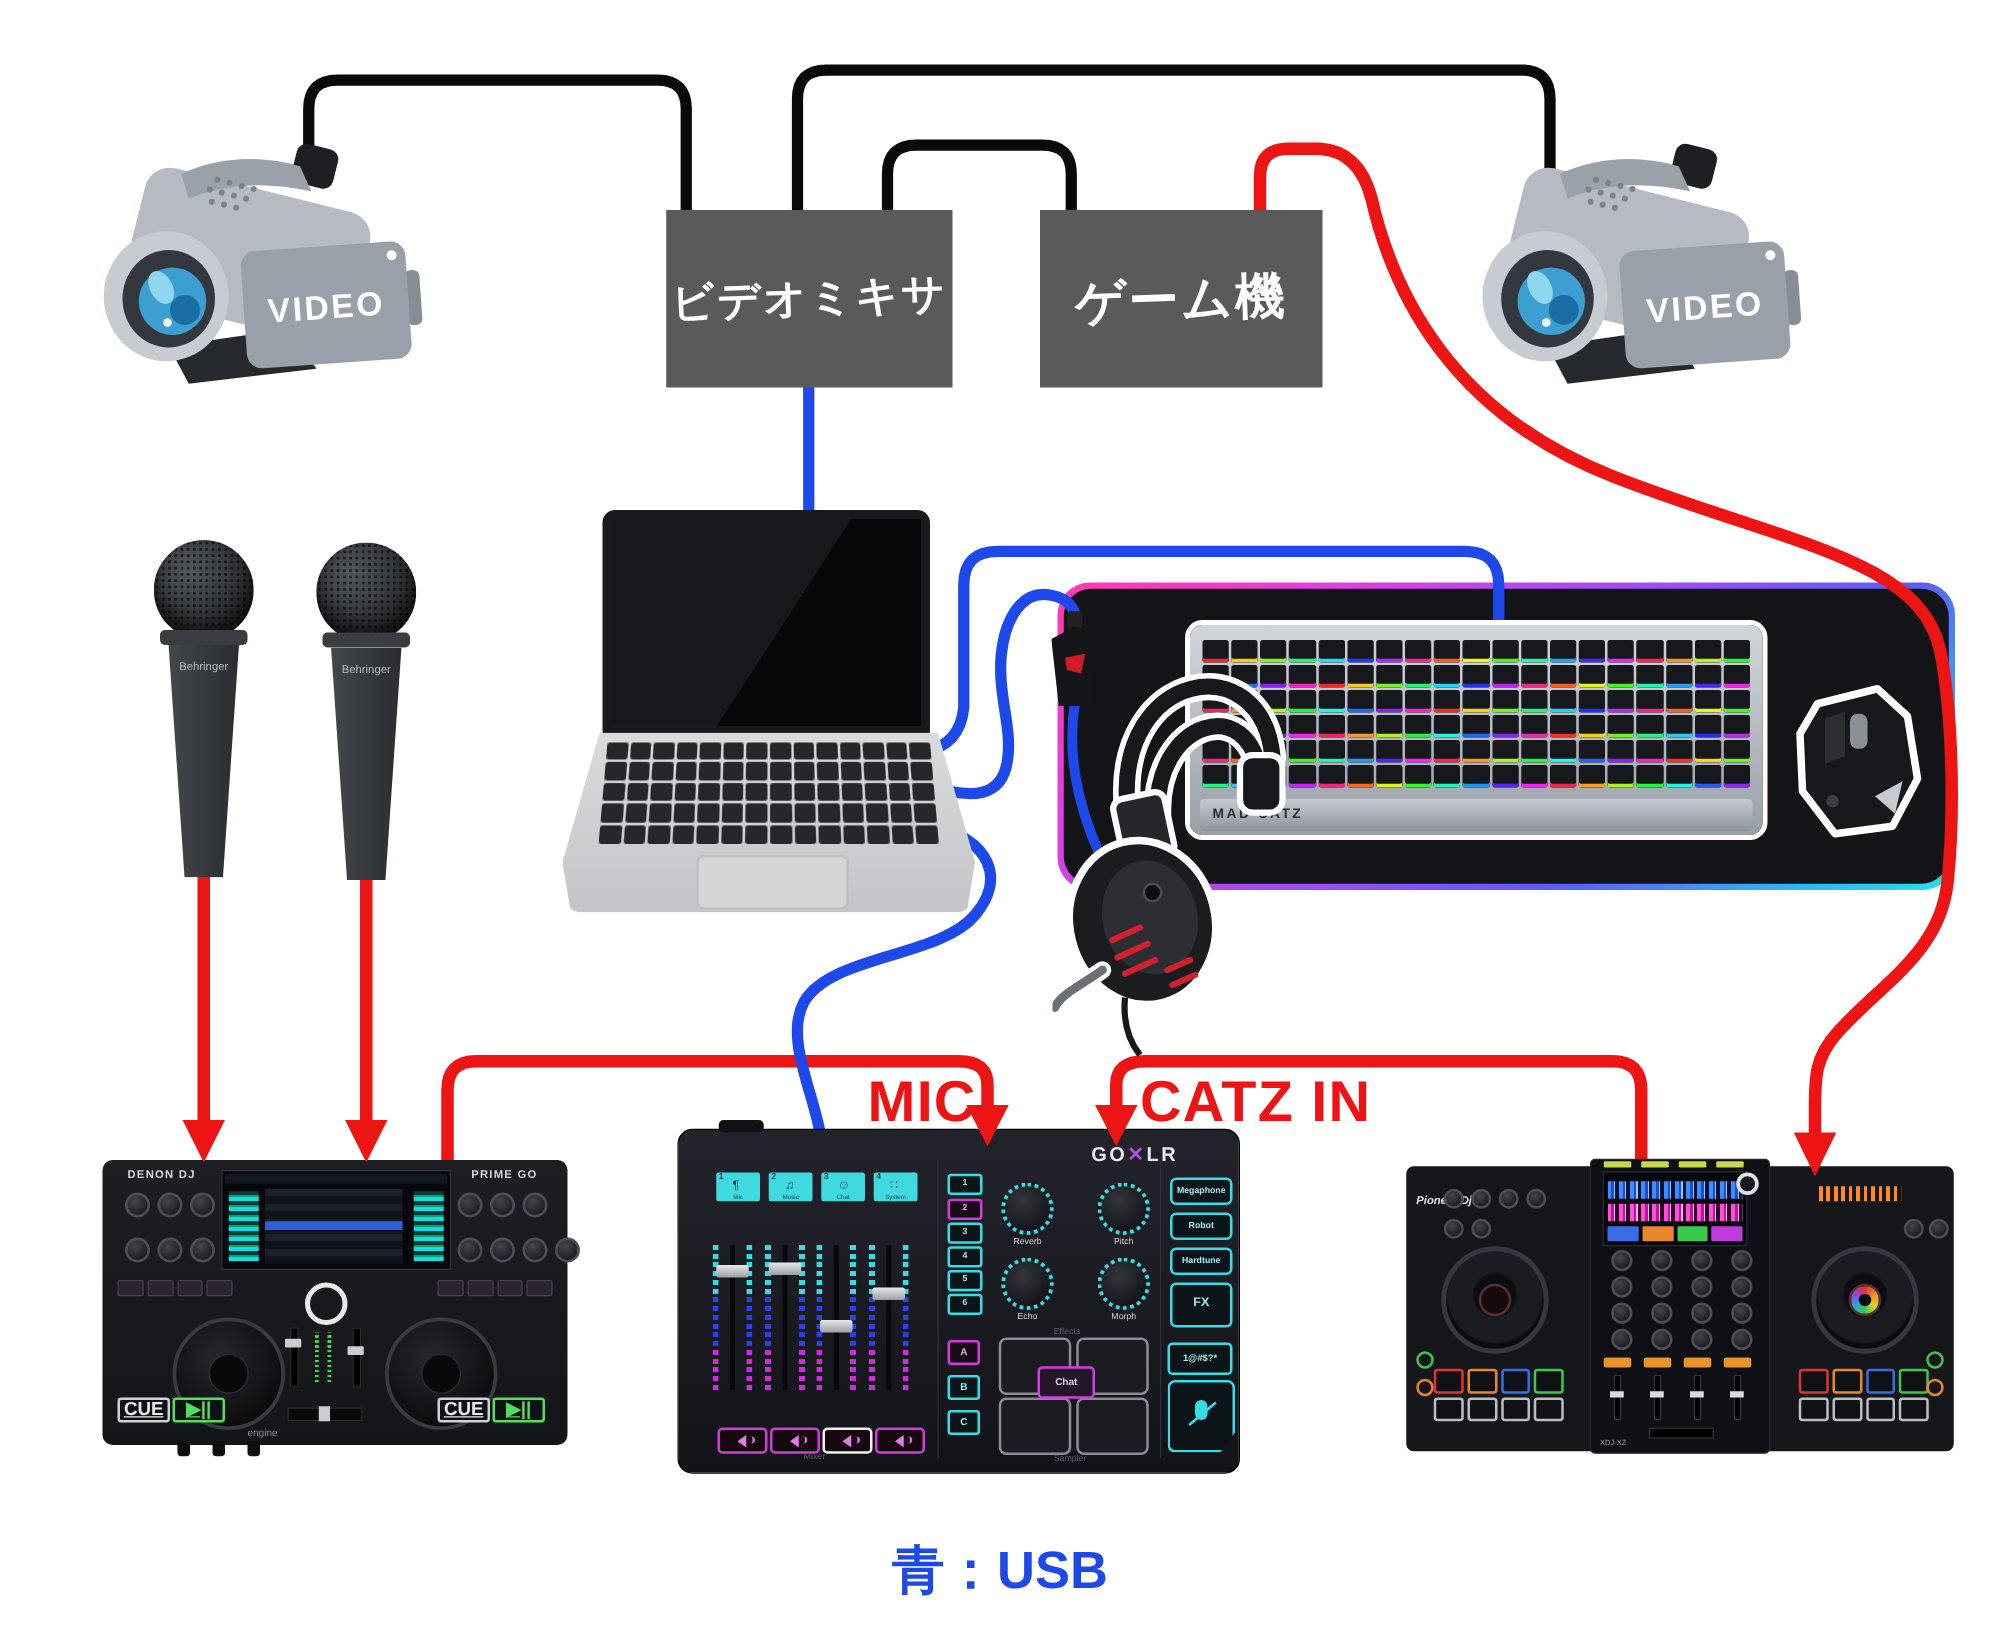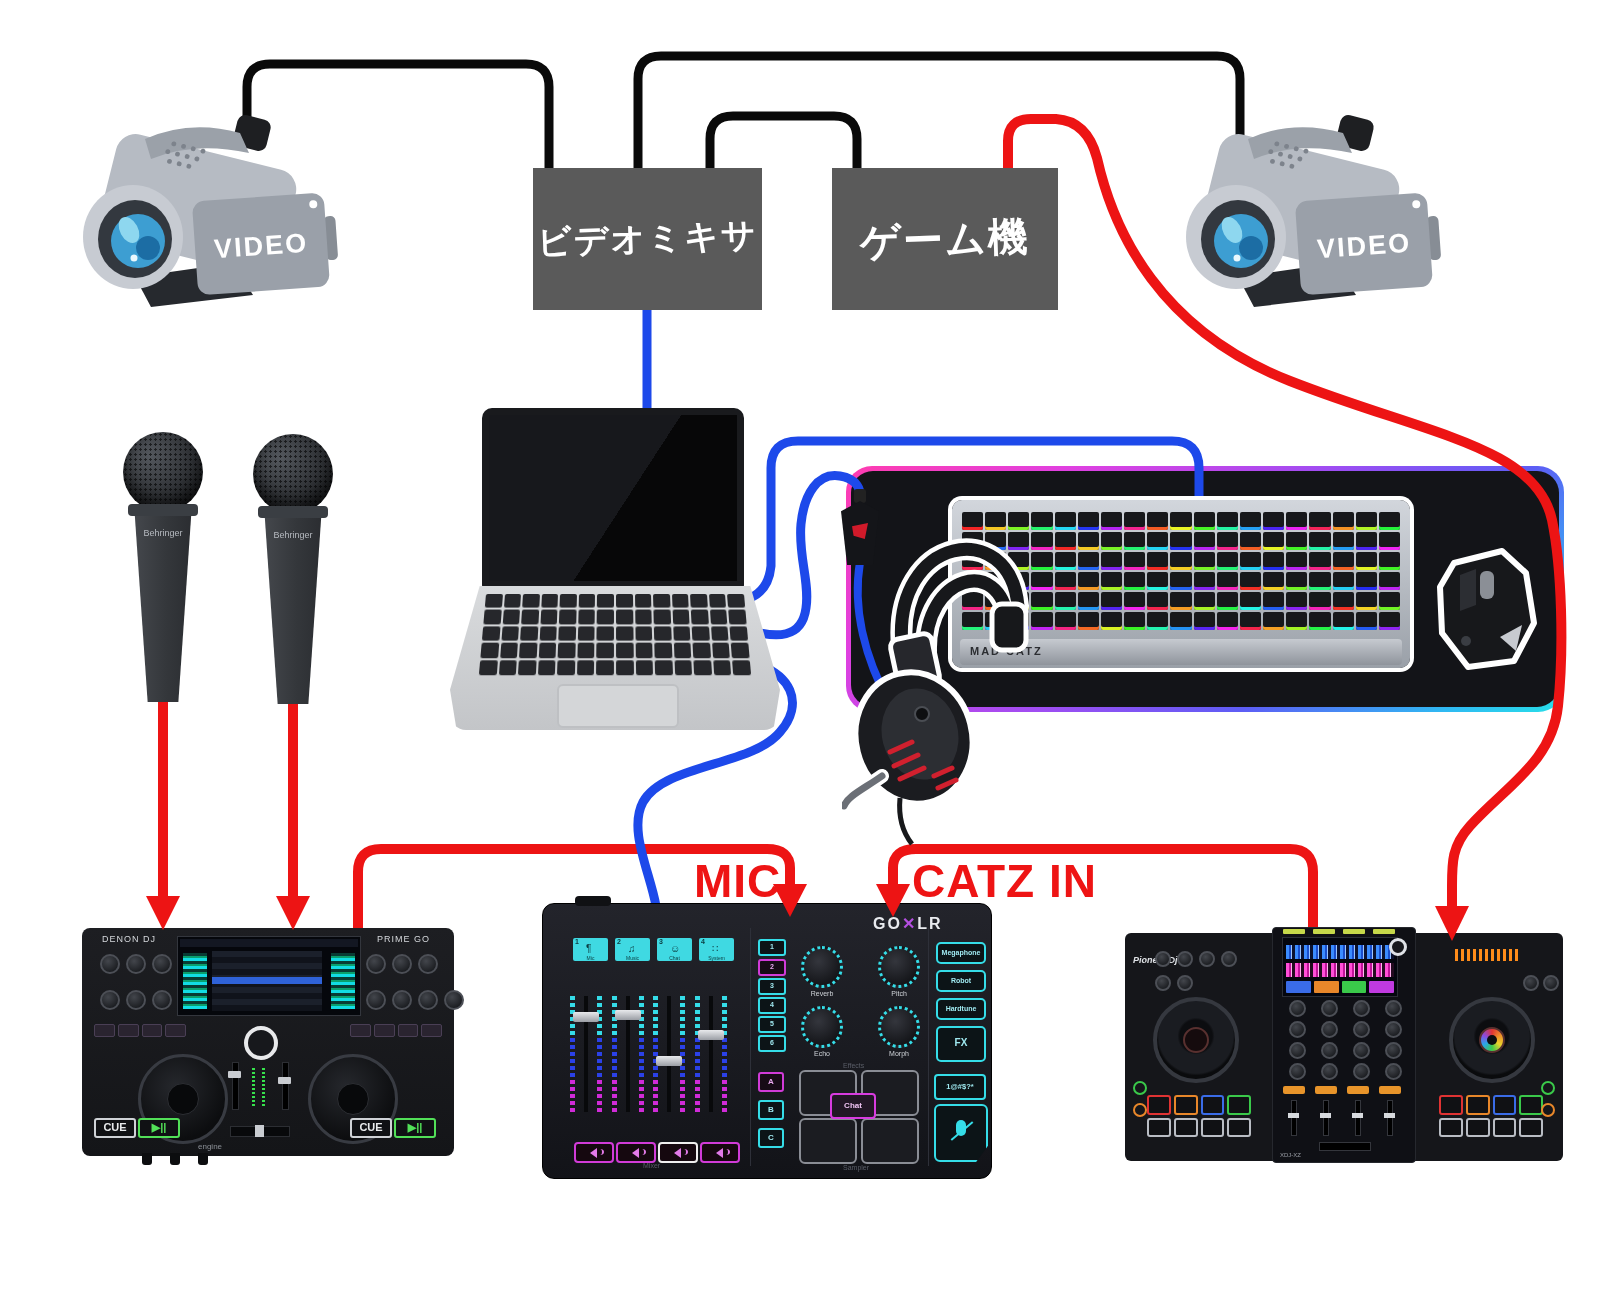--- a/index.html
+++ b/index.html
@@ -64,37 +64,37 @@
                clip-path:polygon(0 20%,100% 0,80% 100%,10% 80%);}
 
   
   .legend{position:absolute;left:0;top:1228px;width:1600px;display:flex;justify-content:center;gap:38px;
           font-size:42px;font-weight:800;z-index:10;}
   .ann{position:absolute;font-size:46px;font-weight:900;color:#ee1414;z-index:10;letter-spacing:1px;}
 
   
   .denon{left:82px;top:928px;width:372px;height:228px;background:linear-gradient(#1d1e22,#141518);
          border-radius:8px;}
-  .dn-t{position:absolute;font-size:9px;font-weight:400;color:#d4d7db;letter-spacing:1px;}
+  .dn-t{position:absolute;font-size:9px;font-weight:700;color:#d4d7db;letter-spacing:1px;}
   .dn-screen{position:absolute;left:95px;top:8px;width:182px;height:78px;background:#05070c;border:1px solid #33363d;}
   .dn-top{position:absolute;left:2px;top:2px;right:2px;height:8px;background:#131722;}
   .dn-wf{position:absolute;top:16px;width:24px;height:56px;
          background:repeating-linear-gradient(0deg,#12dce4 0 3px,#0aa06e 3px 5px,#083c34 5px 8px);}
   .dn-list{position:absolute;left:34px;top:14px;width:110px;height:60px;
            background:repeating-linear-gradient(180deg,#1b202b 0 6px,#10131b 6px 12px);}
   .dn-hl{position:absolute;left:0;top:26px;width:110px;height:7px;background:#2f62d8;}
   .knb{position:absolute;border-radius:50%;background:radial-gradient(circle at 38% 32%,#43464c,#1d1f23 72%);
        border:2px solid #4c4f56;}
   .dn-jog{position:absolute;width:84px;height:84px;border-radius:50%;border:3px solid #383b42;
           background:radial-gradient(circle at 42% 36%,#26282d,#0c0d0f 72%);}
   .dn-jog::after{content:"";position:absolute;inset:26px;border-radius:50%;background:#08090b;border:1px solid #2c2e33;}
   .dn-pads{position:absolute;display:grid;grid-template-columns:repeat(4,1fr);gap:3px;width:92px;height:13px;}
   .dn-pads i{background:#2a2430;border:1px solid #4a3f55;border-radius:2px;}
   .dn-btn{position:absolute;width:38px;height:16px;border:2px solid #cfd2d6;border-radius:3px;color:#e8eaec;
-          font-size:11px;font-weight:700;text-align:center;line-height:15px;background:#101114;}
+          font-size:15px;font-weight:700;text-align:center;line-height:15px;background:#101114;text-decoration:underline;}
   .dn-btn.play{border-color:#52e058;color:#52e058;}
   .dn-fad{position:absolute;width:5px;height:46px;background:#000;border:1px solid #2c2e33;}
   .dn-fad i{position:absolute;left:-5px;width:13px;height:7px;background:#c9ccd1;border-radius:1px;}
   .dn-meter{position:absolute;width:3px;height:40px;
             background:repeating-linear-gradient(0deg,#36e14c 0 2px,transparent 2px 4px);}
   .dn-browse{position:absolute;left:162px;top:98px;width:26px;height:26px;border-radius:50%;
              border:4px solid #e8e9eb;background:#17181c;}
   .dn-x{position:absolute;left:148px;top:198px;width:58px;height:9px;background:#08090b;border:1px solid #2c2e33;}
   .dn-x i{position:absolute;left:24px;top:-2px;width:9px;height:12px;background:#c9ccd1;}
   .dn-stub{position:absolute;bottom:-9px;width:10px;height:12px;background:#0c0d0f;border-radius:0 0 3px 3px;}
@@ -812,14 +812,15 @@
       <polygon points="773,884 807,884 790,917"></polygon>
       <polygon points="876,884 910,884 893,917"></polygon>
       <polygon points="1435,906 1469,906 1452,941"></polygon>
     </g>
   </svg>
 
   <div class="ann" style="left:694px;top:854px;">MIC</div>
   <div class="ann" style="left:912px;top:854px;">CATZ IN</div>
 
   <div class="legend">
+    <span style="color:#1d49ea;">青：USB</span>
   </div>
 </div>
 
 </body></html>

